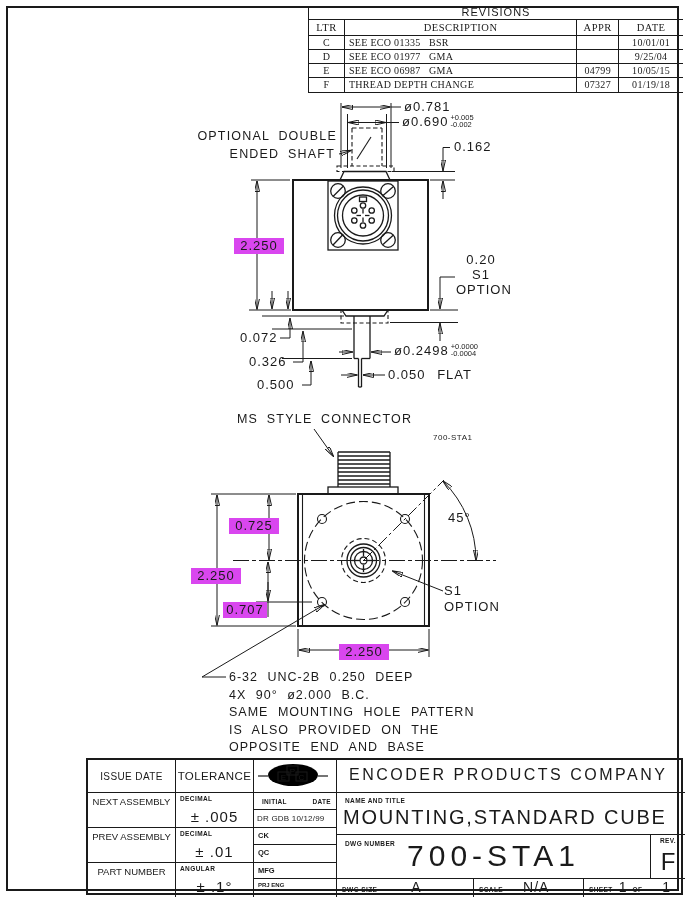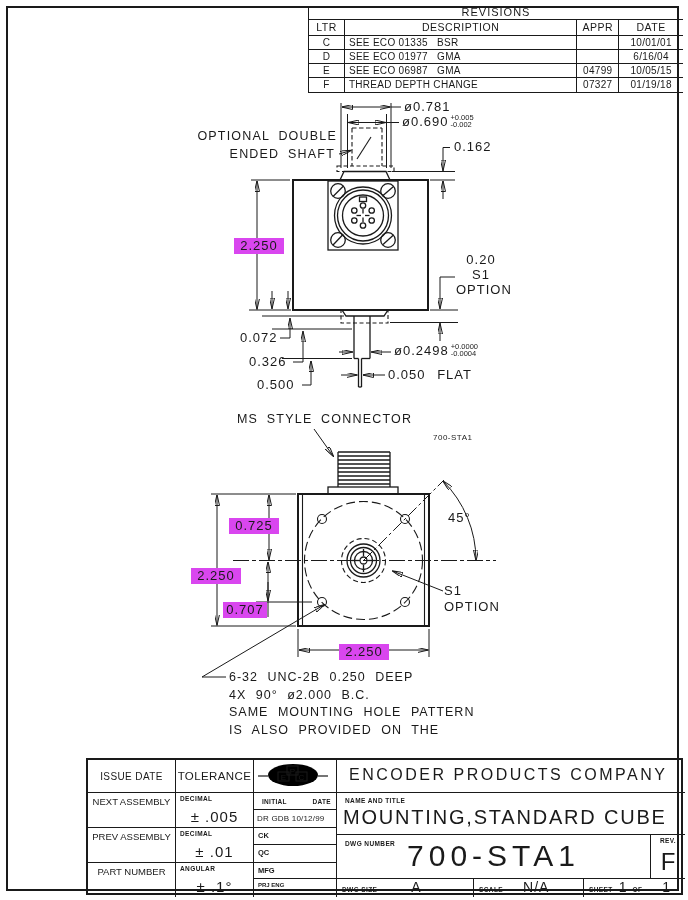--- a/index.html
+++ b/index.html
@@ -18,21 +18,21 @@
   .tiny{position:absolute;font-size:8px;letter-spacing:0.5px;white-space:nowrap;}
   .rightal{text-align:right;}
   .notes{position:absolute;left:229px;top:669px;}
   .notes div{font-size:12.5px;letter-spacing:1px;word-spacing:5px;line-height:17.5px;white-space:nowrap;}
 
   
   .rev{position:absolute;left:308px;top:6px;width:375px;box-sizing:border-box;border-left:1.5px solid #1a1a1a;border-bottom:1.5px solid #1a1a1a;}
   .rev .trow{display:flex;box-sizing:border-box;border-bottom:1.5px solid #1a1a1a;}
   .rev .trow:last-child{border-bottom:none;}
   .rev .title{height:13px;font-size:11px;letter-spacing:1px;text-align:center;line-height:13px;border-bottom:1.5px solid #1a1a1a;}
-  .rev .c{box-sizing:border-box;border-right:1.5px solid #1a1a1a;overflow:hidden;}
+  .rev .c{box-sizing:border-box;border-right:1.5px solid #1a1a1a;overflow:hidden;font-family:Liberation Serif, serif;}
   .rev .c:last-child{border-right:none;}
   .rev .h{font-size:10.5px;letter-spacing:0.5px;text-align:center;line-height:15px;height:16px;}
   .rev .d{font-size:10px;letter-spacing:0.3px;line-height:13px;height:14px;}
   .rev .ltr{width:36px;text-align:center;}
   .rev .desc{width:233px;padding-left:4px;white-space:pre;}
   .rev .appr{width:42px;text-align:center;}
   .rev .date{width:64px;text-align:center;}
 
   
   .tb{position:absolute;left:86px;top:758px;width:597px;height:137px;box-sizing:border-box;border:2px solid #1a1a1a;}
@@ -271,21 +271,21 @@
     <div class="trow d">
       <div class="c ltr">C</div>
       <div class="c desc">SEE ECO 01335   BSR</div>
       <div class="c appr"></div>
       <div class="c date">10/01/01</div>
     </div>
     <div class="trow d">
       <div class="c ltr">D</div>
       <div class="c desc">SEE ECO 01977   GMA</div>
       <div class="c appr"></div>
-      <div class="c date">6/16/04</div>
+      <div class="c date">9/25/04</div>
     </div>
     <div class="trow d">
       <div class="c ltr">E</div>
       <div class="c desc">SEE ECO 06987   GMA</div>
       <div class="c appr">04799</div>
       <div class="c date">10/05/15</div>
     </div>
     <div class="trow d">
       <div class="c ltr">F</div>
       <div class="c desc">THREAD DEPTH CHANGE</div>
@@ -334,20 +334,21 @@
   <div class="dim" style="left:448px;top:511px;">45°</div>
   <div class="dim" style="left:444px;top:584px;">S1</div>
   <div class="dim" style="left:444px;top:600px;">OPTION</div>
   <div class="dim bg" style="left:339px;top:644px;width:50px;">2.250</div>
 
   <div class="notes">
     <div>6-32 UNC-2B 0.250 DEEP</div>
     <div>4X 90° ø2.000 B.C.</div>
     <div>SAME MOUNTING HOLE PATTERN</div>
     <div>IS ALSO PROVIDED ON THE</div>
+    <div>OPPOSITE END AND BASE</div>
   </div>
 
   <div class="tb">
 
     <div class="cell cl" style="left:0;top:0;width:88px;height:33px;">ISSUE DATE</div>
     <div class="cell" style="left:0;top:33px;width:88px;height:35px;font-size:9.5px;">
       <span class="topl">NEXT ASSEMBLY</span>
       </div>
     <div class="cell" style="left:0;top:68px;width:88px;height:35px;font-size:9.5px;">
       <span class="topl">PREV ASSEMBLY</span>

